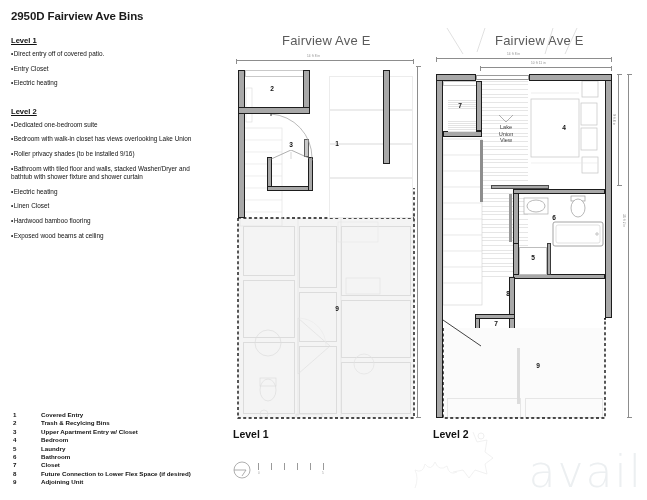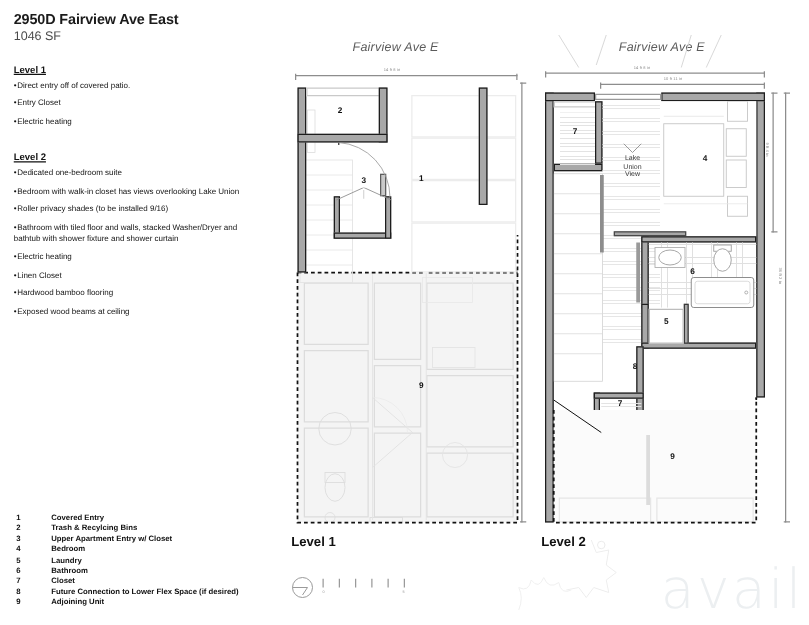--- a/index.html
+++ b/index.html
@@ -26,22 +26,22 @@
 
   
   .legend{position:absolute;left:13px;top:411px;width:215px;}
   .legend-row{display:flex;font-size:6.2px;font-weight:bold;line-height:8.4px;color:#111;}
   .legend-num{width:28px;flex:0 0 28px;}
   .legend-lbl{flex:1;}
 
   
   .plan{position:absolute;}
   .street-lbl{
-    position:absolute;font-size:10px;color:#5b5b5b;
-    letter-spacing:0.2px;white-space:nowrap;font-style:italic;
+    position:absolute;font-size:13px;color:#5b5b5b;
+    letter-spacing:0.2px;white-space:nowrap;
   }
   .plan-title{position:absolute;font-size:10.5px;font-weight:bold;color:#111;}
 
   
   .dim-h{position:absolute;border-top:0.6px solid #8d8d8d;height:0;}
   .dim-h:before,.dim-h:after{
     content:"";position:absolute;top:-2.5px;width:0.7px;height:5px;background:#8d8d8d;
   }
   .dim-h:before{left:0;} .dim-h:after{right:0;}
   .dim-v{position:absolute;border-left:0.6px solid #8d8d8d;width:0;}
@@ -94,22 +94,21 @@
     font-family:"DejaVu Sans", sans-serif;
   }
   .wm-tree{position:absolute;opacity:.5;}
 </style>
 </head>
 <body>
 
 <div class="sheet">
 
   <div class="info">
-    <div class="addr">2950D Fairview Ave East</div>
-    <div class="sf">1046 SF</div>
+    <div class="addr">2950D Fairview Ave Bins</div>
 
     <div class="sec-head">Level 1</div>
     <div id="l1-list">
         <div class="bullet"><span class="dot">•</span><span>Direct entry off of covered patio.</span></div>
         <div class="bullet"><span class="dot">•</span><span>Entry Closet</span></div>
         <div class="bullet"><span class="dot">•</span><span>Electric heating</span></div>
       </div>
 
     <div class="sec-head l2">Level 2</div>
     <div id="l2-list">

